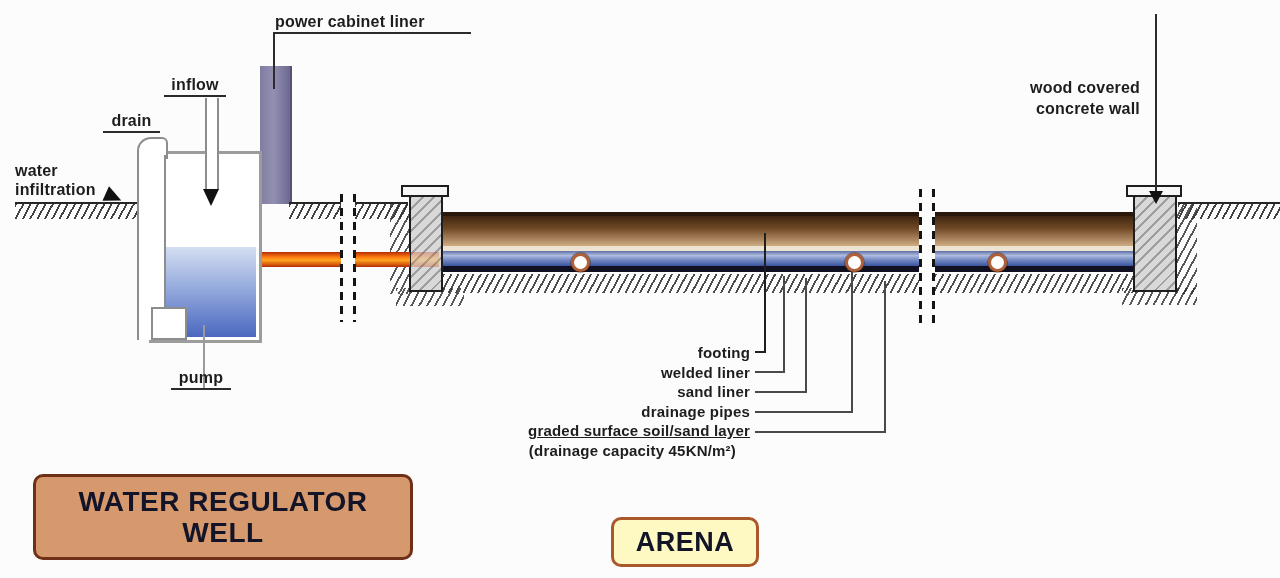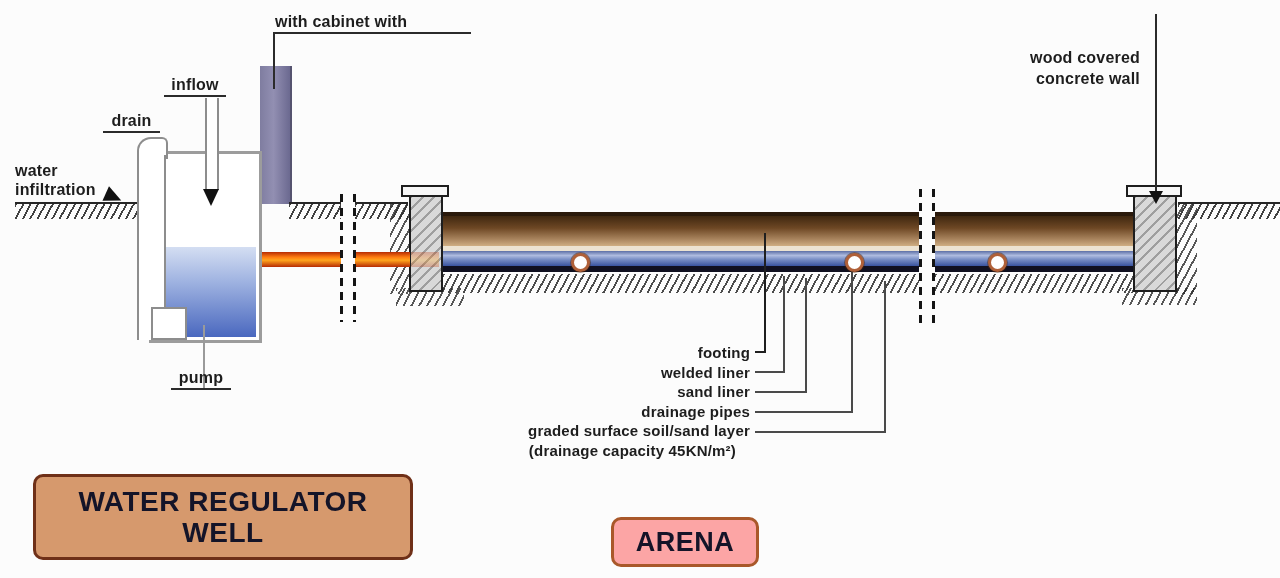--- a/index.html
+++ b/index.html
@@ -135,21 +135,21 @@
               border-right:2px solid #8d8d8d;"></div>
 
   <div class="abs" style="left:151px;top:307px;width:32px;height:29px;background:#fff;border:2px solid #8d8d8d;"></div>
   <div class="leader" style="left:203px;top:325px;width:2px;height:64px;background:#9a9a9a;"></div>
 
   <div class="abs" style="left:205px;top:98px;width:10px;height:92px;background:#fff;
               border-left:2px solid #8d8d8d;border-right:2px solid #8d8d8d;"></div>
   <div class="tri" style="left:203px;top:189px;border-left:8px solid transparent;border-right:8px solid transparent;border-top:17px solid #111;"></div>
 
   <div class="lbl" style="left:275px;top:11px;width:196px;">
-    <span class="und">with cabinet with</span>
+    <span class="und">power cabinet liner</span>
   </div>
   <div class="leaderd" style="left:273px;top:32px;width:2px;height:57px;background:#2b2b2b;"></div>
 
   <div class="lbl" style="left:164px;top:74px;width:62px;text-align:center;">
     <span class="und">inflow</span>
   </div>
 
   <div class="lbl" style="left:103px;top:110px;width:57px;text-align:center;">
     <span class="und">drain</span>
   </div>
@@ -158,38 +158,38 @@
     <span style="display:block;">water</span>
     <span style="display:block;">infiltration</span>
   </div>
   <div class="tri" style="left:105px;top:189px;border-top:8px solid transparent;border-bottom:8px solid transparent;border-left:17px solid #111;transform:rotate(24deg);"></div>
 
   <div class="lbl" style="left:171px;top:367px;width:60px;text-align:center;">
     <span class="und">pump</span>
   </div>
 
   <div class="lbl" style="left:1000px;top:47px;width:140px;text-align:right;">
-    <span style="display:block;">wood covered</span>
+    <span style="display:block;margin-top:30px;">wood covered</span>
     <span style="display:block;text-align:right;">concrete wall</span>
   </div>
   <div class="leaderd" style="left:1155px;top:14px;width:2px;height:178px;background:#2b2b2b;"></div>
   <div class="tri" style="left:1149px;top:191px;border-left:7px solid transparent;border-right:7px solid transparent;border-top:13px solid #111;"></div>
 
   <div class="lbl laylbl" style="left:480px;top:343px;width:270px;">
     <span style="display:block;">footing</span>
     <span style="display:block;">welded liner</span>
     <span style="display:block;">sand liner</span>
     <span style="display:block;">drainage pipes</span>
-    <span style="display:block;">graded surface soil/sand layer</span>
+    <span style="display:block;text-decoration:underline;">graded surface soil/sand layer</span>
     <span style="display:block;padding-right:14px;">(drainage capacity 45KN/m²)</span>
   </div>
 
   <div class="bigbox" style="left:33px;top:474px;width:374px;height:80px;background:#d6996d;border:3px solid #6f3018;
               font-size:28px;line-height:31px;letter-spacing:.5px;">
     <span>WATER REGULATOR</span>
     <span>WELL</span>
   </div>
-  <div class="bigbox" style="left:611px;top:517px;width:142px;height:44px;background:#fca5a5;border:3px solid #a9582a;
+  <div class="bigbox" style="left:611px;top:517px;width:142px;height:44px;background:#fef9c3;border:3px solid #a9582a;
               font-size:27px;letter-spacing:.5px;">
     <span>ARENA</span>
   </div>
 
 </div>
 
 </body></html>

